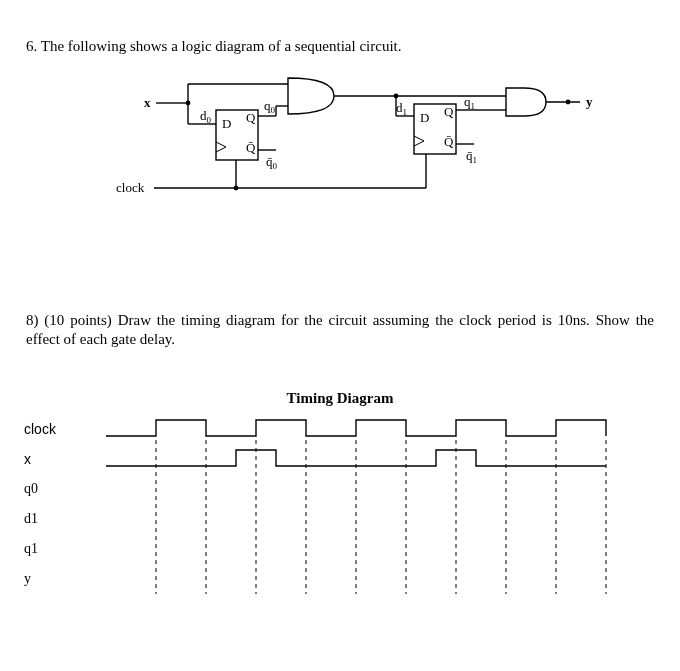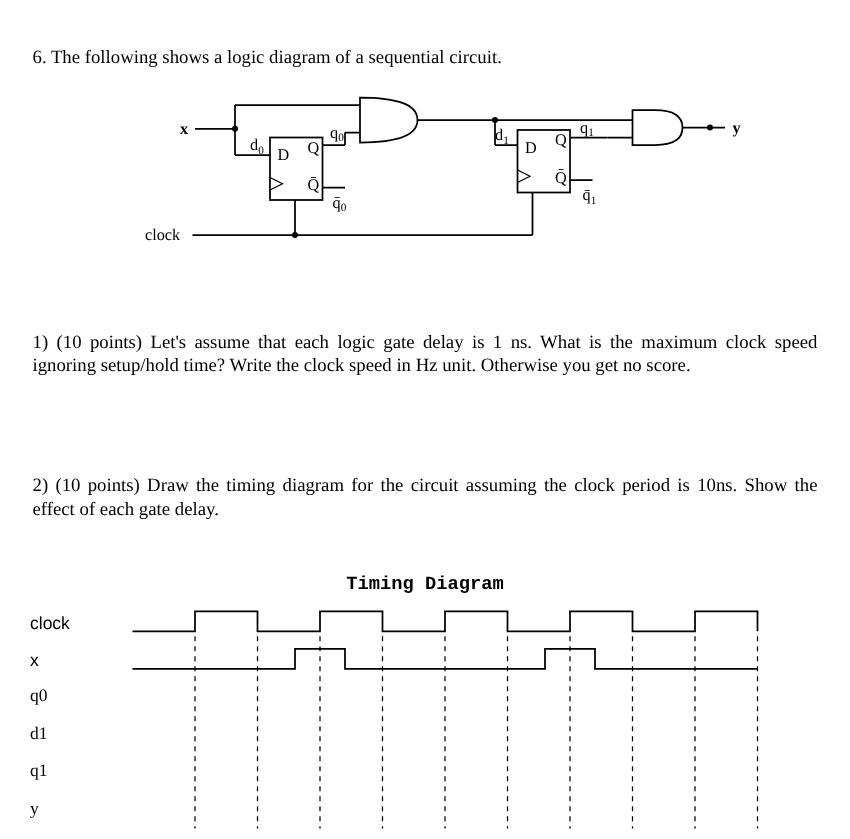--- a/index.html
+++ b/index.html
@@ -23,21 +23,21 @@
   svg { display: block; }
   .stroke { stroke: #000; stroke-width: 1.4; fill: none; }
   .thin   { stroke: #000; stroke-width: 1; fill: none; }
   .fillw  { fill: #fff; stroke: #000; stroke-width: 1.4; }
   .lbl    { font-family: "Times New Roman", serif; font-size: 13px; }
   .lblb   { font-family: "Times New Roman", serif; font-size: 13px; font-weight: bold; }
   .sub    { font-size: 9px; }
 
   
   .td-title {
-    font-family: Liberation Mono, monospace;
+    font-family: Liberation Serif, serif;
     font-weight: bold;
     font-size: 15px;
     text-align: center;
     margin-bottom: 6px;
   }
   .td-wrap {
     position: relative;
     margin-left: 60px;
     width: 560px;
   }
@@ -125,25 +125,24 @@
     <line class="stroke" x1="118" y1="116" x2="390" y2="116"></line>
 
     <line class="stroke" x1="200" y1="116" x2="200" y2="88"></line>
     <circle r="2.4" cx="200" cy="116" fill="#000"></circle>
 
     <line class="stroke" x1="390" y1="116" x2="390" y2="82"></line>
   </svg>
 
   <div class="section-gap"></div>
 
-  <p class="justify">1) (10 points) Let's assume that each logic gate delay is 1 ns. What is the maximum clock speed ignoring setup/hold time? Write the clock speed in Hz unit. Otherwise you get no score.</p>
 
   <div class="big-gap"></div>
 
-  <p class="justify">2) (10 points) Draw the timing diagram for the circuit assuming the clock period is 10ns. Show the effect of each gate delay.</p>
+  <p class="justify">8) (10 points) Draw the timing diagram for the circuit assuming the clock period is 10ns. Show the effect of each gate delay.</p>
 
   <div style="height:24px"></div>
 
   <div class="td-title">Timing Diagram</div>
 
   <div class="td-wrap">
 
     <div class="td-row">
       <div class="td-label">clock</div>
       <svg width="560" height="30">

